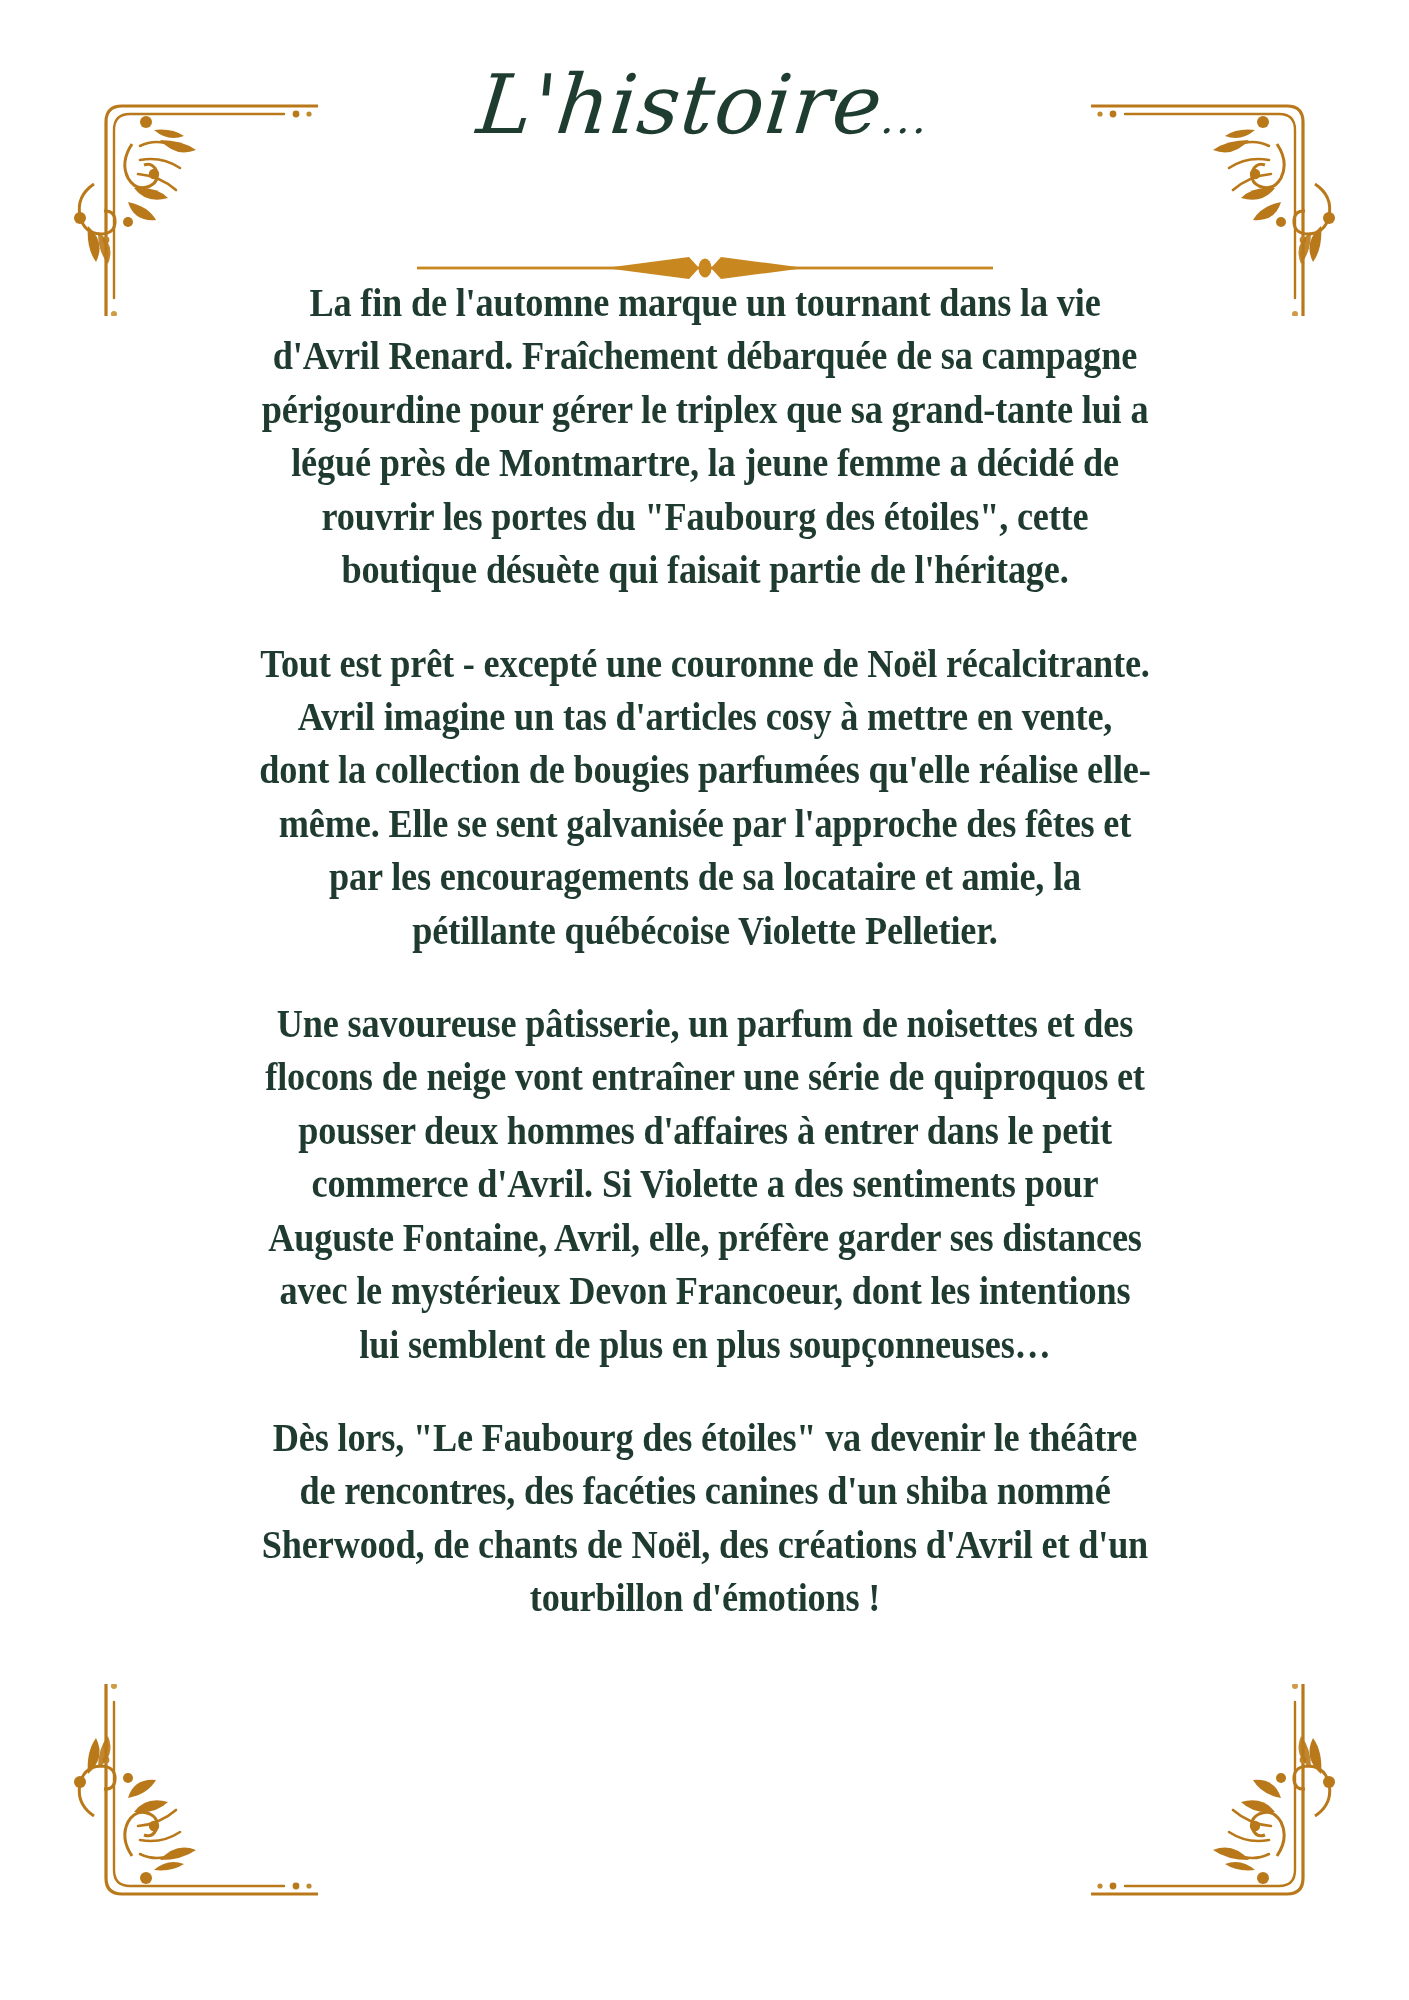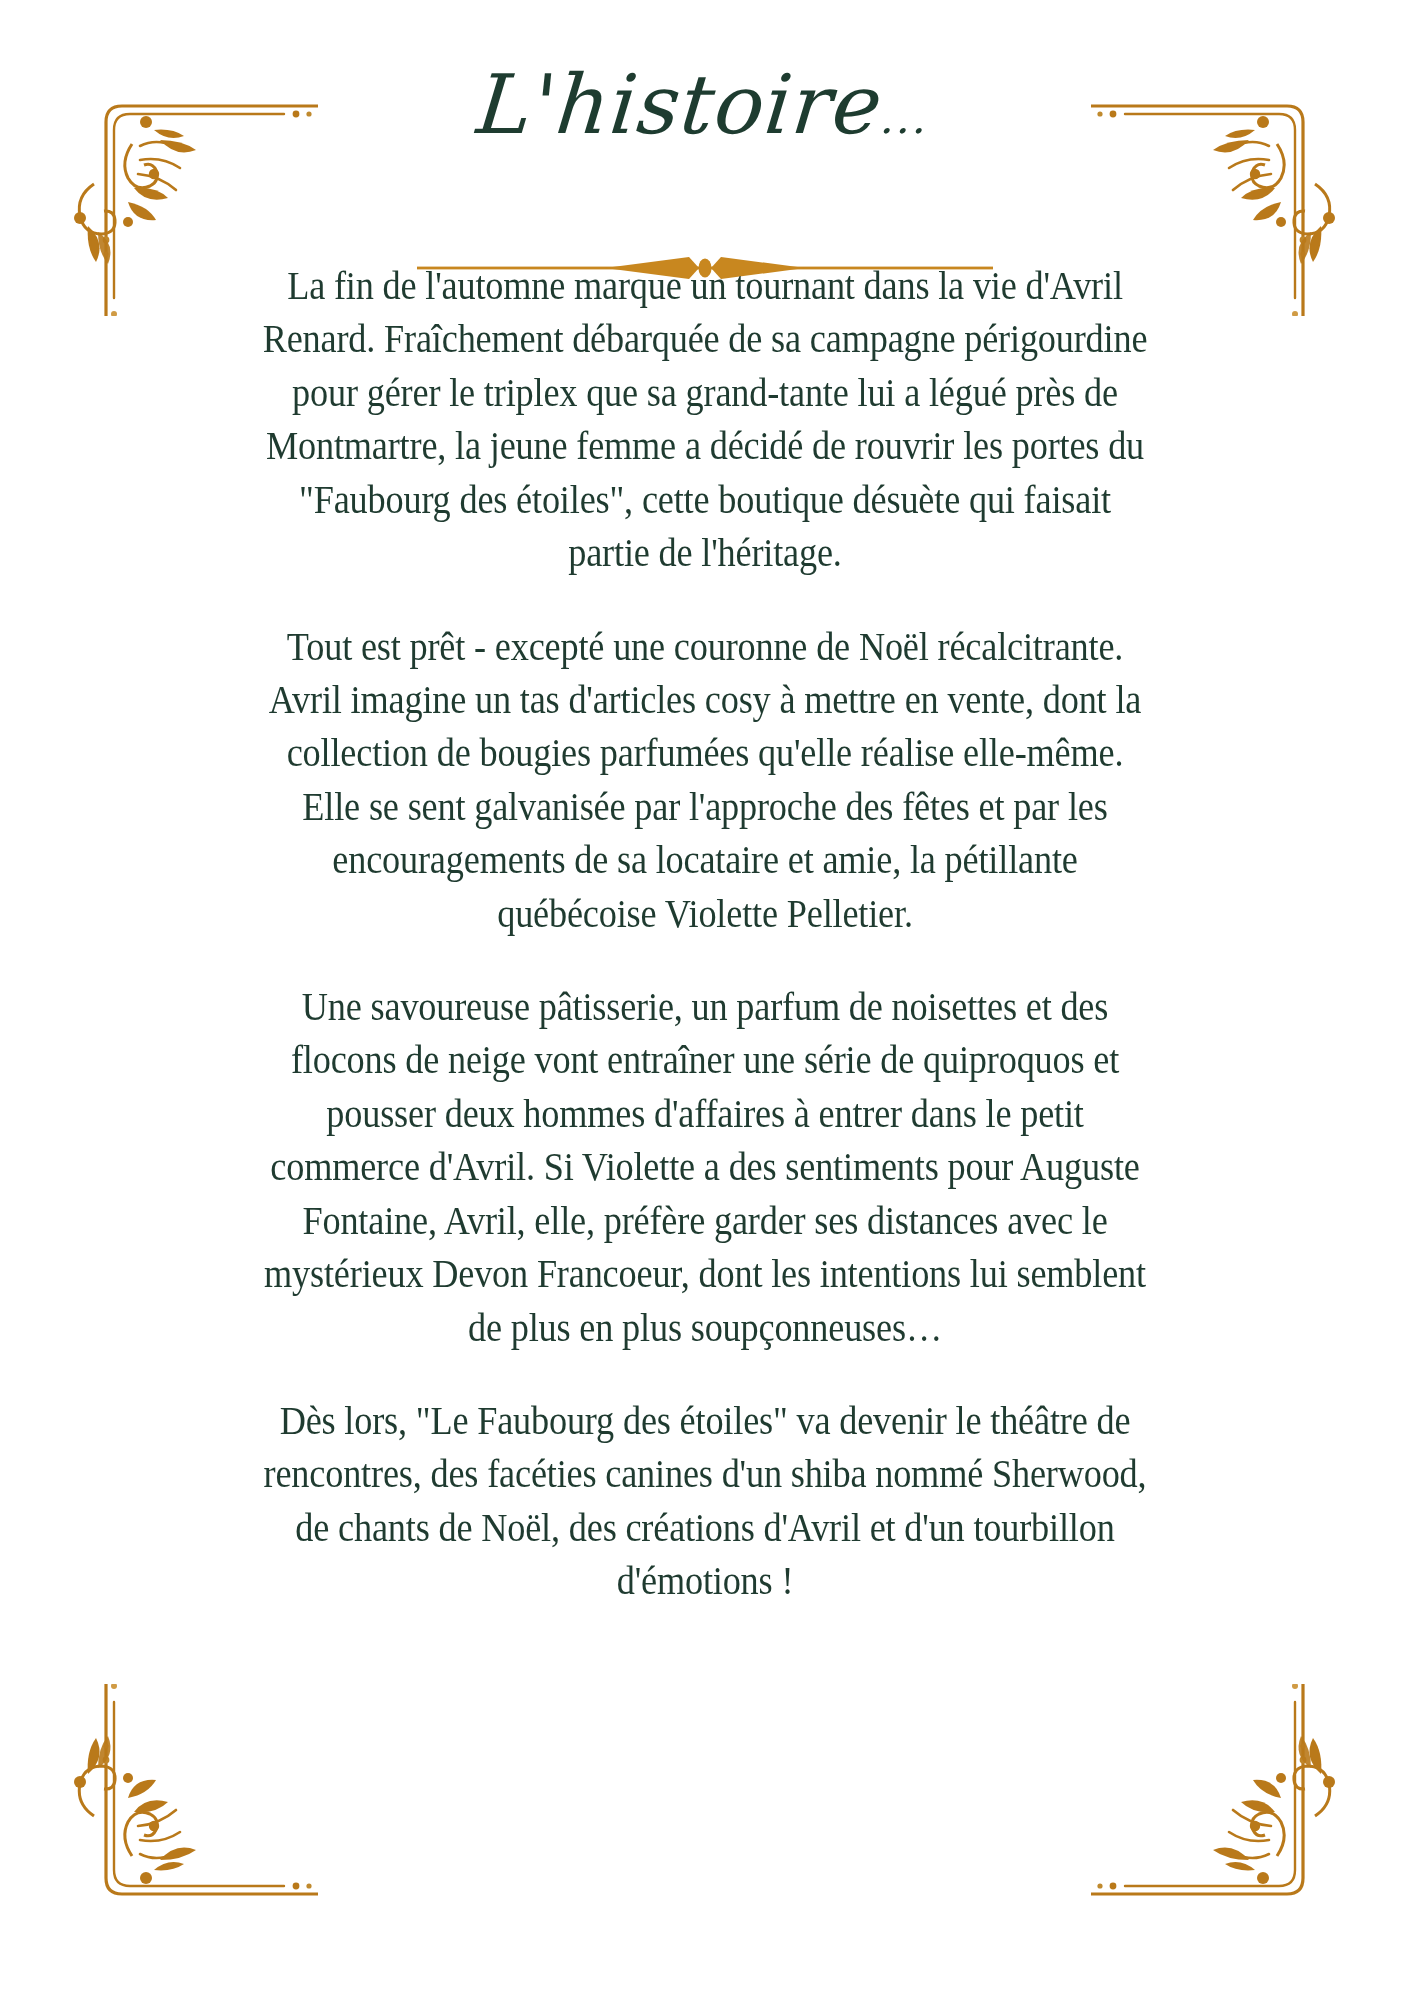--- a/index.html
+++ b/index.html
@@ -64,25 +64,26 @@
     left:50%;
     transform:translateX(-50%);
     width:840px;
     height:40px;
   }
   .divider svg { display:block; }
 
   
   .content {
     position:absolute;
-    top:241px;
+    top:258px;
     left:50%;
     transform:translateX(-50%);
     width:960px;
     text-align:center;
+    font-weight:bold;
   }
   .para {
     font-family:"Liberation Serif", serif;
     color:#1f3b30;
     font-size:39px;
     line-height:1.37;
     letter-spacing:-0.2px;
     margin:0 0 40px 0;
     text-align:center;
     transform:scaleX(0.93);

